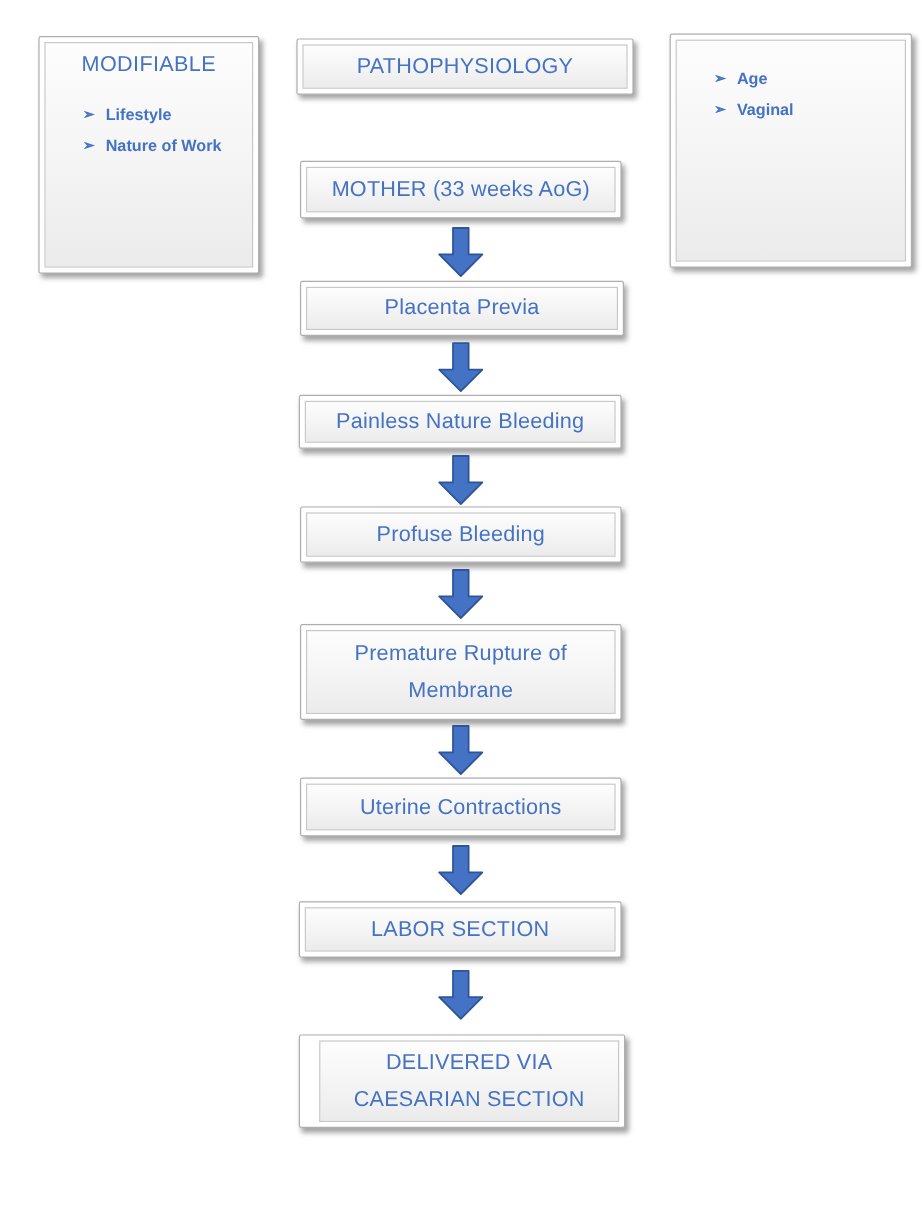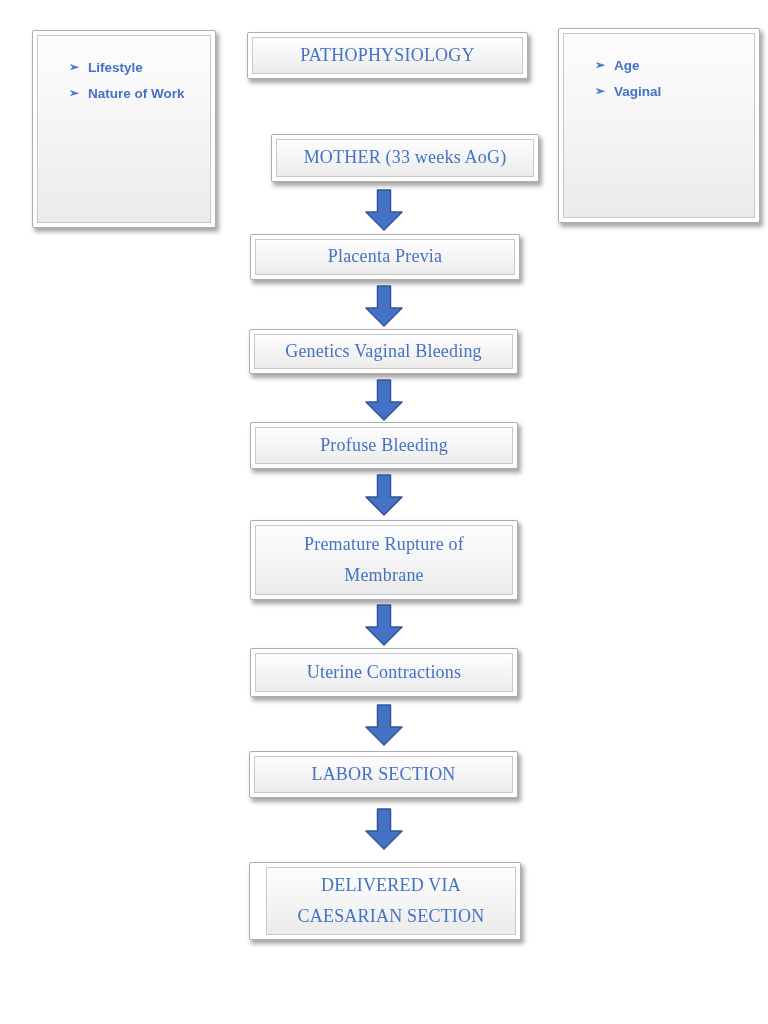--- a/index.html
+++ b/index.html
@@ -15,56 +15,57 @@
   }
   .bevel-inner{
     box-sizing:border-box;height:100%;
     border:1px solid #c8c8c8;
     background:linear-gradient(180deg,#fdfdfd 0%,#f4f4f4 55%,#ebebeb 100%);
   }
   
   .flow-box .bevel-inner{display:flex;align-items:center;justify-content:center;}
   .flow-label{
     color:#4472C4;font-size:18px;line-height:1.75;text-align:center;
-    white-space:pre-line;letter-spacing:.2px;font-family:Liberation Serif, serif;
+    white-space:pre-line;letter-spacing:.2px;
   }
   
   .panel-title{
     margin:7px 0 0;text-align:center;font-size:18px;font-weight:400;
     color:#4472C4;letter-spacing:.3px;
   }
   .panel-list{list-style:none;margin:19px 0 0;padding:0 0 0 31px;}
   .panel-list li{
     display:flex;align-items:baseline;gap:9px;
     color:#4472C4;font-weight:700;font-size:13.5px;line-height:25px;
   }
   .bullet{font-size:12px;position:relative;top:-1px;}
   
   .panel-modifiable{left:32px;top:30px;width:184px;height:198px;}
   .panel-nonmodifiable{left:558px;top:28px;width:202px;height:195px;}
   .bx-path{left:247px;top:32px;width:281px;height:47px;}
-  .bx-0{left:250px;top:134px;width:268px;height:48px;margin-left:21px;}
+  .bx-0{left:250px;top:134px;width:268px;height:48px;}
   .bx-1{left:250px;top:234px;width:270px;height:46px;}
   .bx-2{left:249px;top:329px;width:269px;height:45px;}
   .bx-3{left:250px;top:422px;width:268px;height:47px;}
   .bx-4{left:250px;top:520px;width:268px;height:80px;}
   .bx-5{left:250px;top:648px;width:268px;height:49px;}
   .bx-6{left:249px;top:751px;width:269px;height:47px;}
   .bx-7{left:249px;top:862px;width:272px;height:78px;padding-left:16px;}
   .arrow{position:absolute;left:365px;width:38px;height:42px;}
   .ar-1{top:189px;} .ar-2{top:285px;} .ar-3{top:379px;} .ar-4{top:474px;}
   .ar-5{top:604px;} .ar-6{top:704px;} .ar-7{top:808px;}
 </style>
 </head>
 <body>
 
 <div class="canvas">
 
   <section class="bevel panel-modifiable">
     <div class="bevel-inner">
+      <h2 class="panel-title">MODIFIABLE</h2>
       <ul class="panel-list">
         <li>
           <span class="bullet">➢</span>
           <span>Lifestyle</span>
         </li>
         <li>
           <span class="bullet">➢</span>
           <span>Nature of Work</span>
         </li>
       </ul>
@@ -107,21 +108,21 @@
       <span class="flow-label">Placenta Previa</span>
     </div>
   </div>
 
   <svg class="arrow ar-2" viewBox="0 0 38 42">
     <path d="M12.5 1 H25.5 V23 H37 L19 41 L1 23 H12.5 Z" fill="#4472C4" stroke="#2F5597" stroke-width="1.5" stroke-linejoin="round"></path>
   </svg>
 
   <div class="bevel flow-box bx-2">
     <div class="bevel-inner">
-      <span class="flow-label">Genetics Vaginal Bleeding</span>
+      <span class="flow-label">Painless Nature Bleeding</span>
     </div>
   </div>
 
   <svg class="arrow ar-3" viewBox="0 0 38 42">
     <path d="M12.5 1 H25.5 V23 H37 L19 41 L1 23 H12.5 Z" fill="#4472C4" stroke="#2F5597" stroke-width="1.5" stroke-linejoin="round"></path>
   </svg>
 
   <div class="bevel flow-box bx-3">
     <div class="bevel-inner">
       <span class="flow-label">Profuse Bleeding</span>

